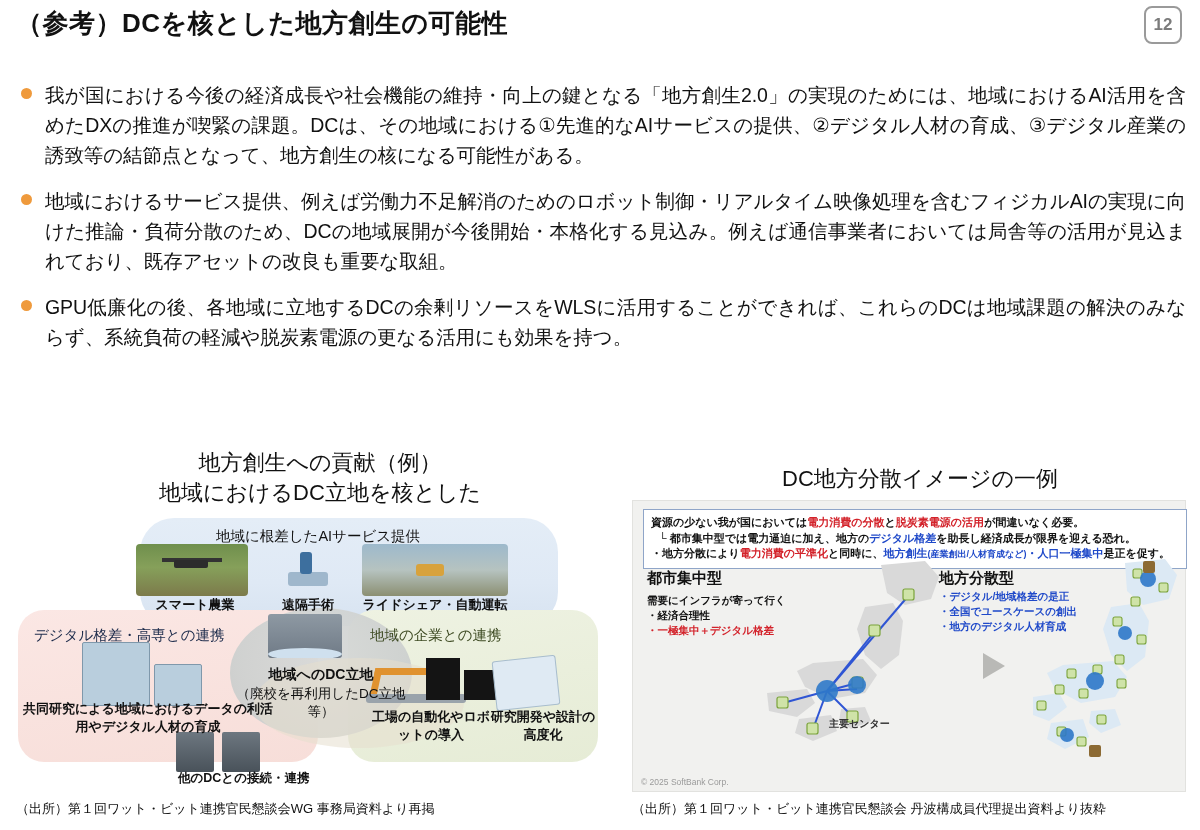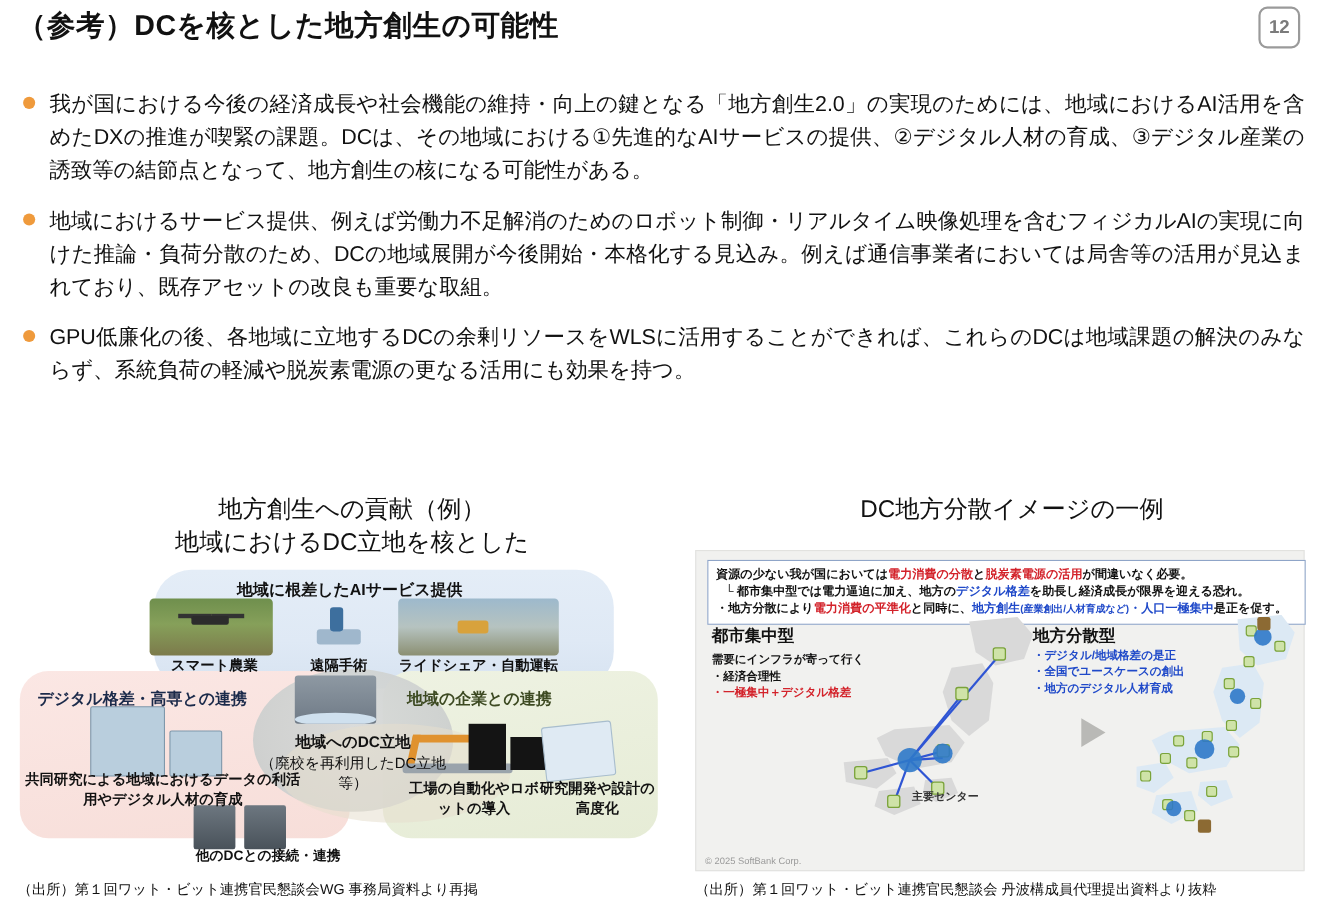--- a/index.html
+++ b/index.html
@@ -34,21 +34,21 @@
     font-size:19.5px;line-height:30px;color:#111;
     letter-spacing:-0.1px;text-align:justify;
   }
 
   
   .fig-head{
     position:absolute;text-align:center;font-size:22px;
     line-height:30px;color:#111;
   }
   #fh-left{left:90px;top:448px;width:460px;}
-  #fh-right{left:700px;top:448px;width:440px;}
+  #fh-right{left:700px;top:464px;width:440px;}
 
   
   .left-fig{position:absolute;left:18px;top:518px;width:580px;height:272px;}
 
   .lf-blue{
     position:absolute;left:122px;top:0px;width:418px;height:108px;
     border-radius:34px;
     background:linear-gradient(180deg,#e4edf7 0%,#dfe9f5 60%,#d7e3f1 100%);
   }
   .lf-pink{
@@ -65,21 +65,21 @@
     position:absolute;left:212px;top:90px;width:182px;height:130px;
     border-radius:50%;
     background:radial-gradient(circle at 50% 40%,#d7d9d8 0%,#cdd0cf 70%,#c6c9c8 100%);
     opacity:.93;
   }
   .lf-beige{
     position:absolute;left:236px;top:140px;width:210px;height:90px;
     border-radius:50%;background:#e6decd;opacity:.55;
   }
 
-  .lab{position:absolute;font-weight:bold;color:#111;text-align:center;}
+  .lab{position:absolute;font-weight:normal;color:#111;text-align:center;}
   .lab-ai{left:160px;top:9px;width:280px;font-size:14.5px;}
   .lab-uni{left:16px;top:108px;width:230px;font-size:14.5px;color:#1b2a4a;text-align:left;}
   .lab-corp{left:352px;top:108px;width:200px;font-size:14.5px;color:#3d4a22;text-align:left;}
 
   .cap{position:absolute;text-align:center;font-weight:bold;font-size:13px;color:#111;line-height:17px;}
   .cap-smart{left:122px;top:78px;width:110px;}
   .cap-surg{left:245px;top:78px;width:90px;}
   .cap-ride{left:332px;top:78px;width:170px;}
   .cap-uni{left:2px;top:182px;width:256px;font-size:13px;line-height:18px;}
   .cap-dc{left:212px;top:148px;width:182px;font-size:14px;font-weight:bold;}

